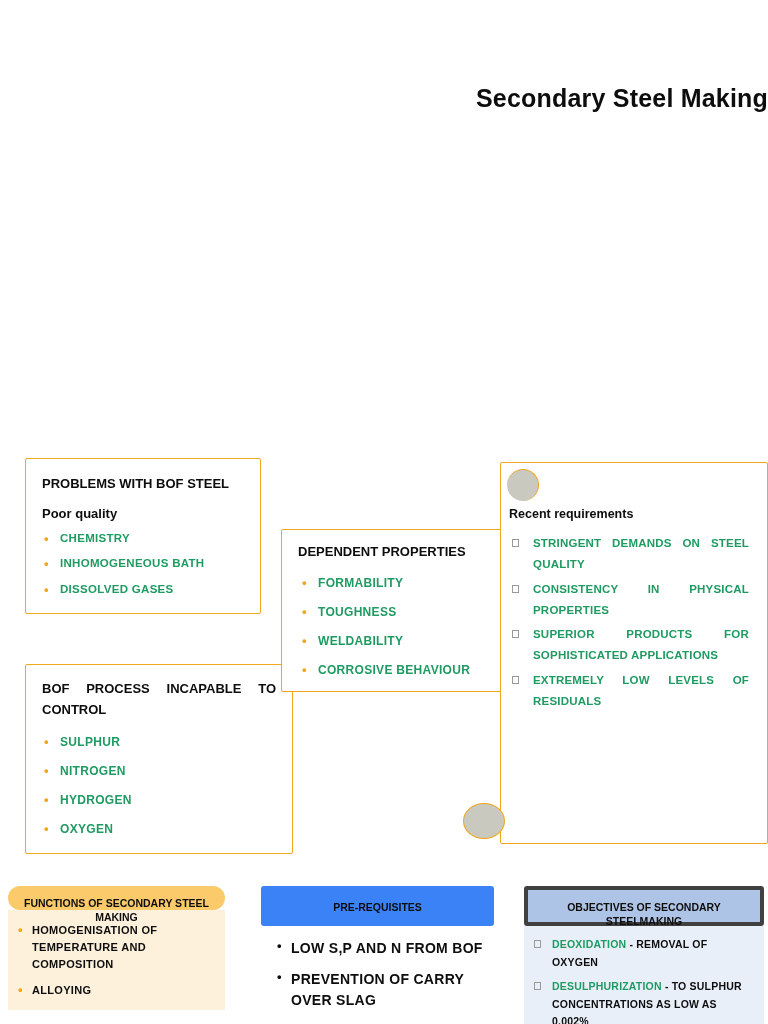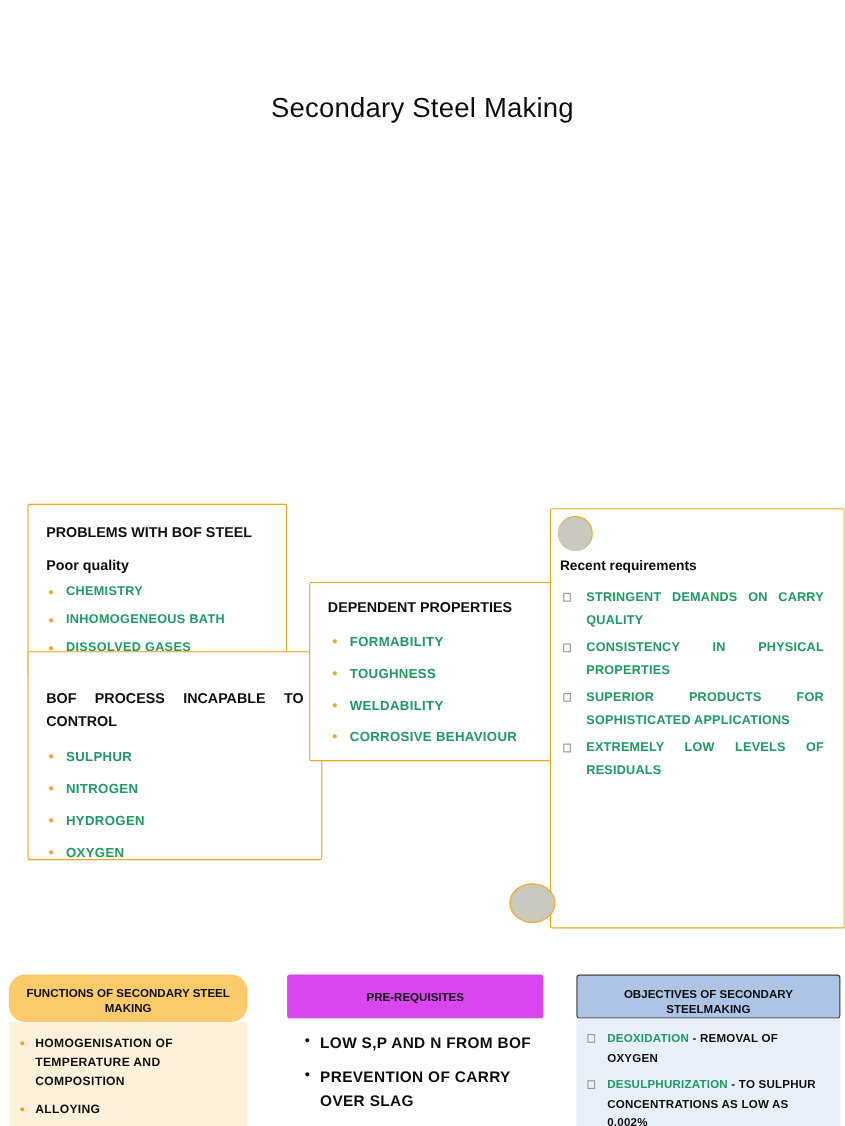--- a/index.html
+++ b/index.html
@@ -20,23 +20,23 @@
     left: 0; top: 0;
     width: 768px;
     height: 1024px;
   }
 
   #page-title {
     position: absolute;
     left: 0;
     top: 84px;
     width: 768px;
-    text-align: center;
+    text-align: right;
     font-size: 25px;
-    font-weight: normal;
+    font-weight: bold;
     color: #0d0d0d;
     letter-spacing: 0.2px;
   }
 
   
   .rbox {
     position: absolute;
     border: 1.6px solid #f0a71e;
     border-radius: 2px;
     background: #ffffff;
@@ -87,24 +87,24 @@
     left: 25px;
     top: 458px;
     width: 236px;
     height: 156px;
     padding: 14px 16px 0 16px;
   }
   #box-problems .box-heading { margin: 2px 0 0 0; }
 
   #box-bof {
     left: 25px;
-    top: 592px;
+    top: 664px;
     width: 268px;
     height: 190px;
-    padding: 32px 16px 0 16px;
+    padding: 14px 16px 0 16px;
   }
   #box-bof .box-heading {
     text-align: justify;
     text-align-last: justify;
     line-height: 1.6;
   }
   #box-bof ul.bl li {
     font-size: 12px;
     margin-top: 13px;
   }
@@ -217,21 +217,21 @@
 
   #panel-functions {
     left: 8px;
     top: 886px;
     width: 217px;
     height: 140px;
   }
   #panel-functions .panel-header {
     background: #fbca6a;
     border-radius: 15px;
-    height: 43px;
+    height: 24px;
   }
   #panel-functions .panel-body {
     background: #fdf1dc;
     height: 100px;
   }
   #panel-functions ul.bl li {
     color: #0d0d0d;
     font-size: 11px;
     line-height: 1.55;
     margin-top: 0;
@@ -243,21 +243,21 @@
     left: 0;
   }
 
   #panel-prereq {
     left: 261px;
     top: 886px;
     width: 233px;
     height: 140px;
   }
   #panel-prereq .panel-header {
-    background: #d946ef;
+    background: #3b82f6;
     border-radius: 3px;
     height: 40px;
     padding-top: 14px;
   }
   #panel-prereq .panel-body {
     background: #ffffff;
     height: 100px;
     padding-left: 14px;
   }
   #panel-prereq ul.bl li {
@@ -271,21 +271,21 @@
   #panel-prereq ul.bl li::before { color: #0d0d0d; left: 2px; }
 
   #panel-objectives {
     left: 524px;
     top: 886px;
     width: 240px;
     height: 140px;
   }
   #panel-objectives .panel-header {
     background: #aec4e6;
-    border: 1px solid #404040;
+    border: 4px solid #404040;
     border-radius: 3px;
     height: 40px;
   }
   #panel-objectives .panel-body {
     background: #e9eff9;
     height: 100px;
     padding: 10px 8px 0 8px;
   }
   #panel-objectives ul.sq li {
     color: #0d0d0d;
@@ -340,21 +340,21 @@
       <li>CORROSIVE BEHAVIOUR</li>
     </ul>
   </div>
 
   <div class="rbox" id="box-recent">
     <div id="recent-top-curl"></div>
     <div id="recent-bottom-curl"></div>
     <div id="recent-inner">
       <div id="recent-heading">Recent requirements</div>
       <ul class="sq">
-        <li>STRINGENT DEMANDS ON CARRY QUALITY</li>
+        <li>STRINGENT DEMANDS ON STEEL QUALITY</li>
         <li>CONSISTENCY IN PHYSICAL PROPERTIES</li>
         <li>SUPERIOR PRODUCTS FOR SOPHISTICATED APPLICATIONS</li>
         <li>EXTREMELY LOW LEVELS OF RESIDUALS</li>
       </ul>
     </div>
   </div>
 
   <div class="panel" id="panel-functions">
     <div class="panel-header">FUNCTIONS OF SECONDARY STEEL MAKING</div>
     <div class="panel-body">

